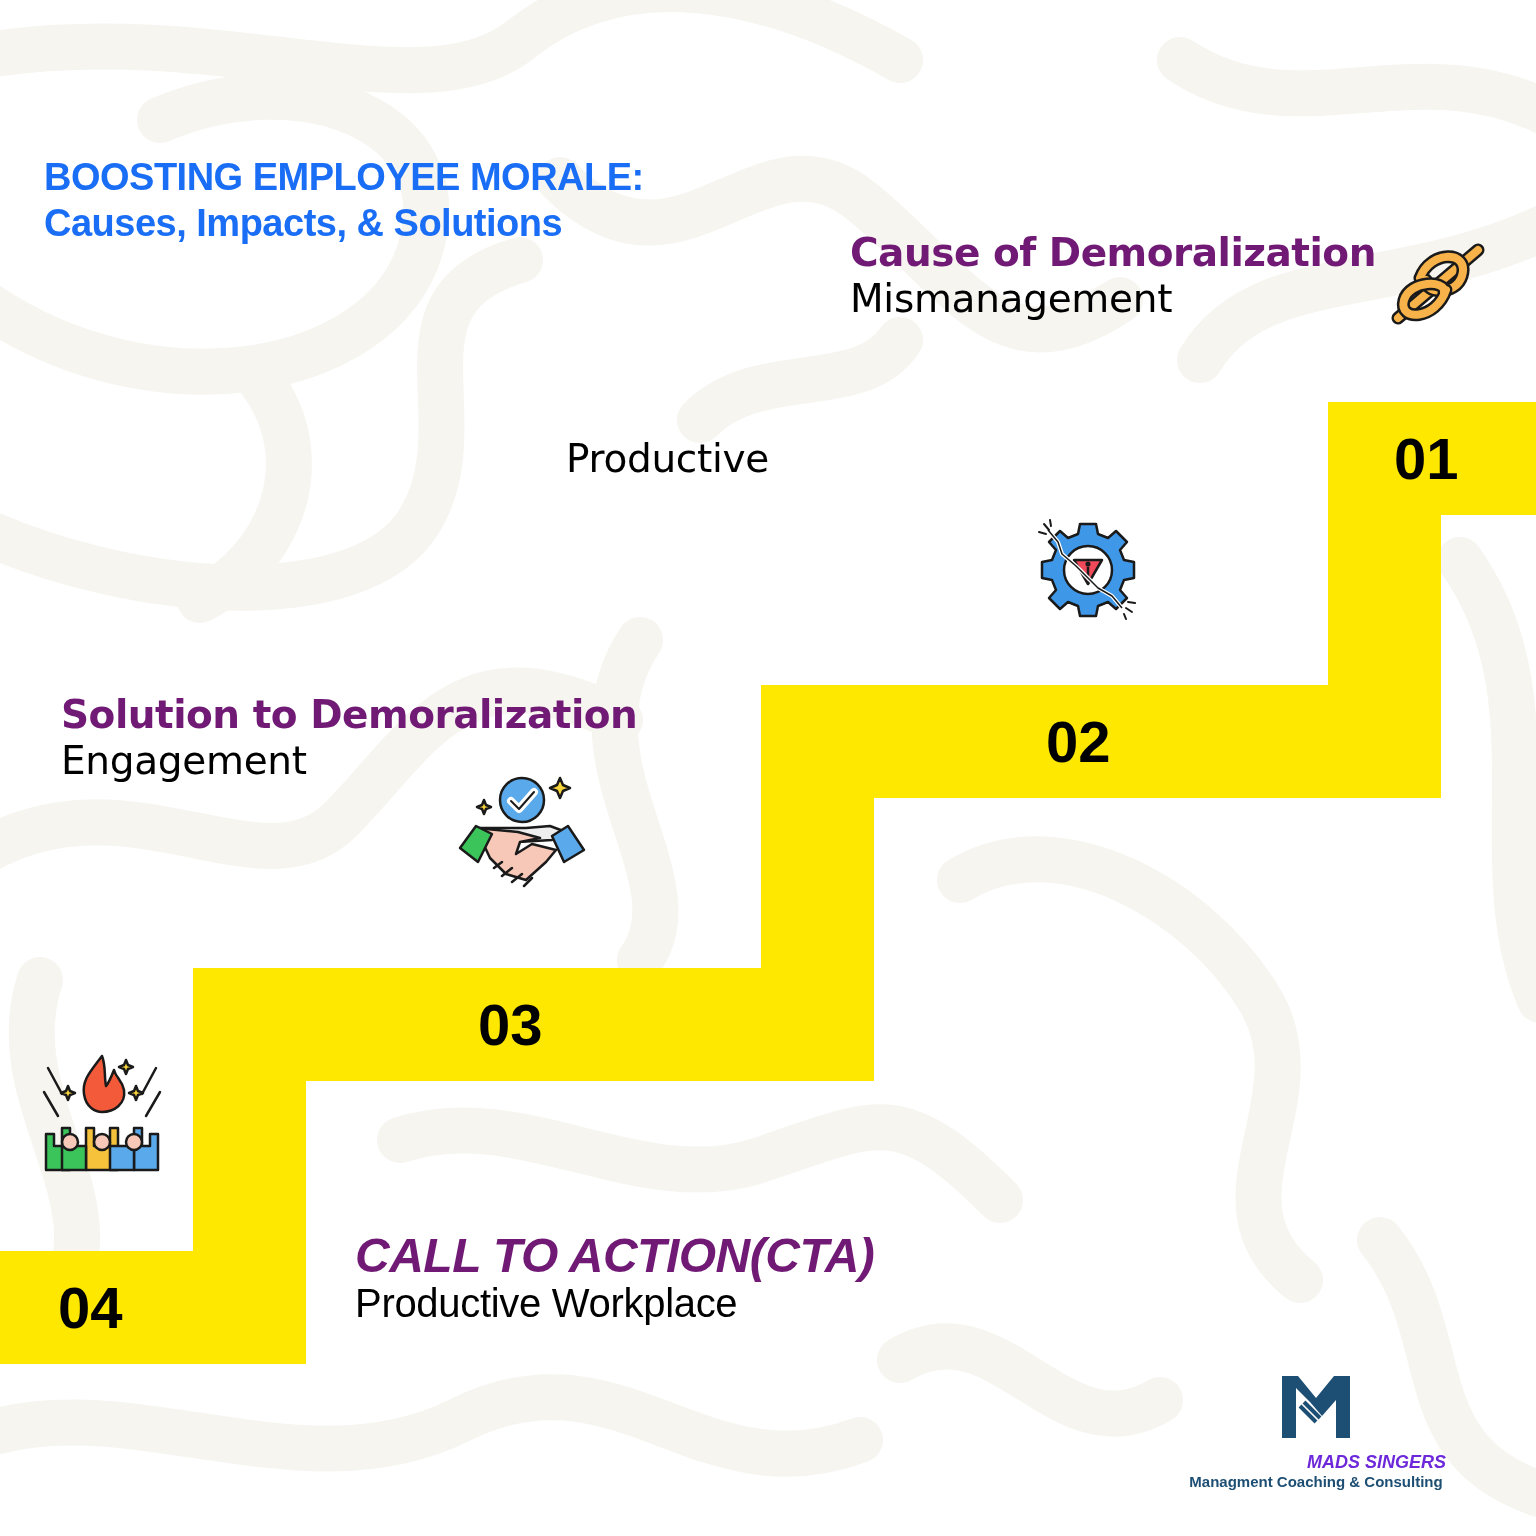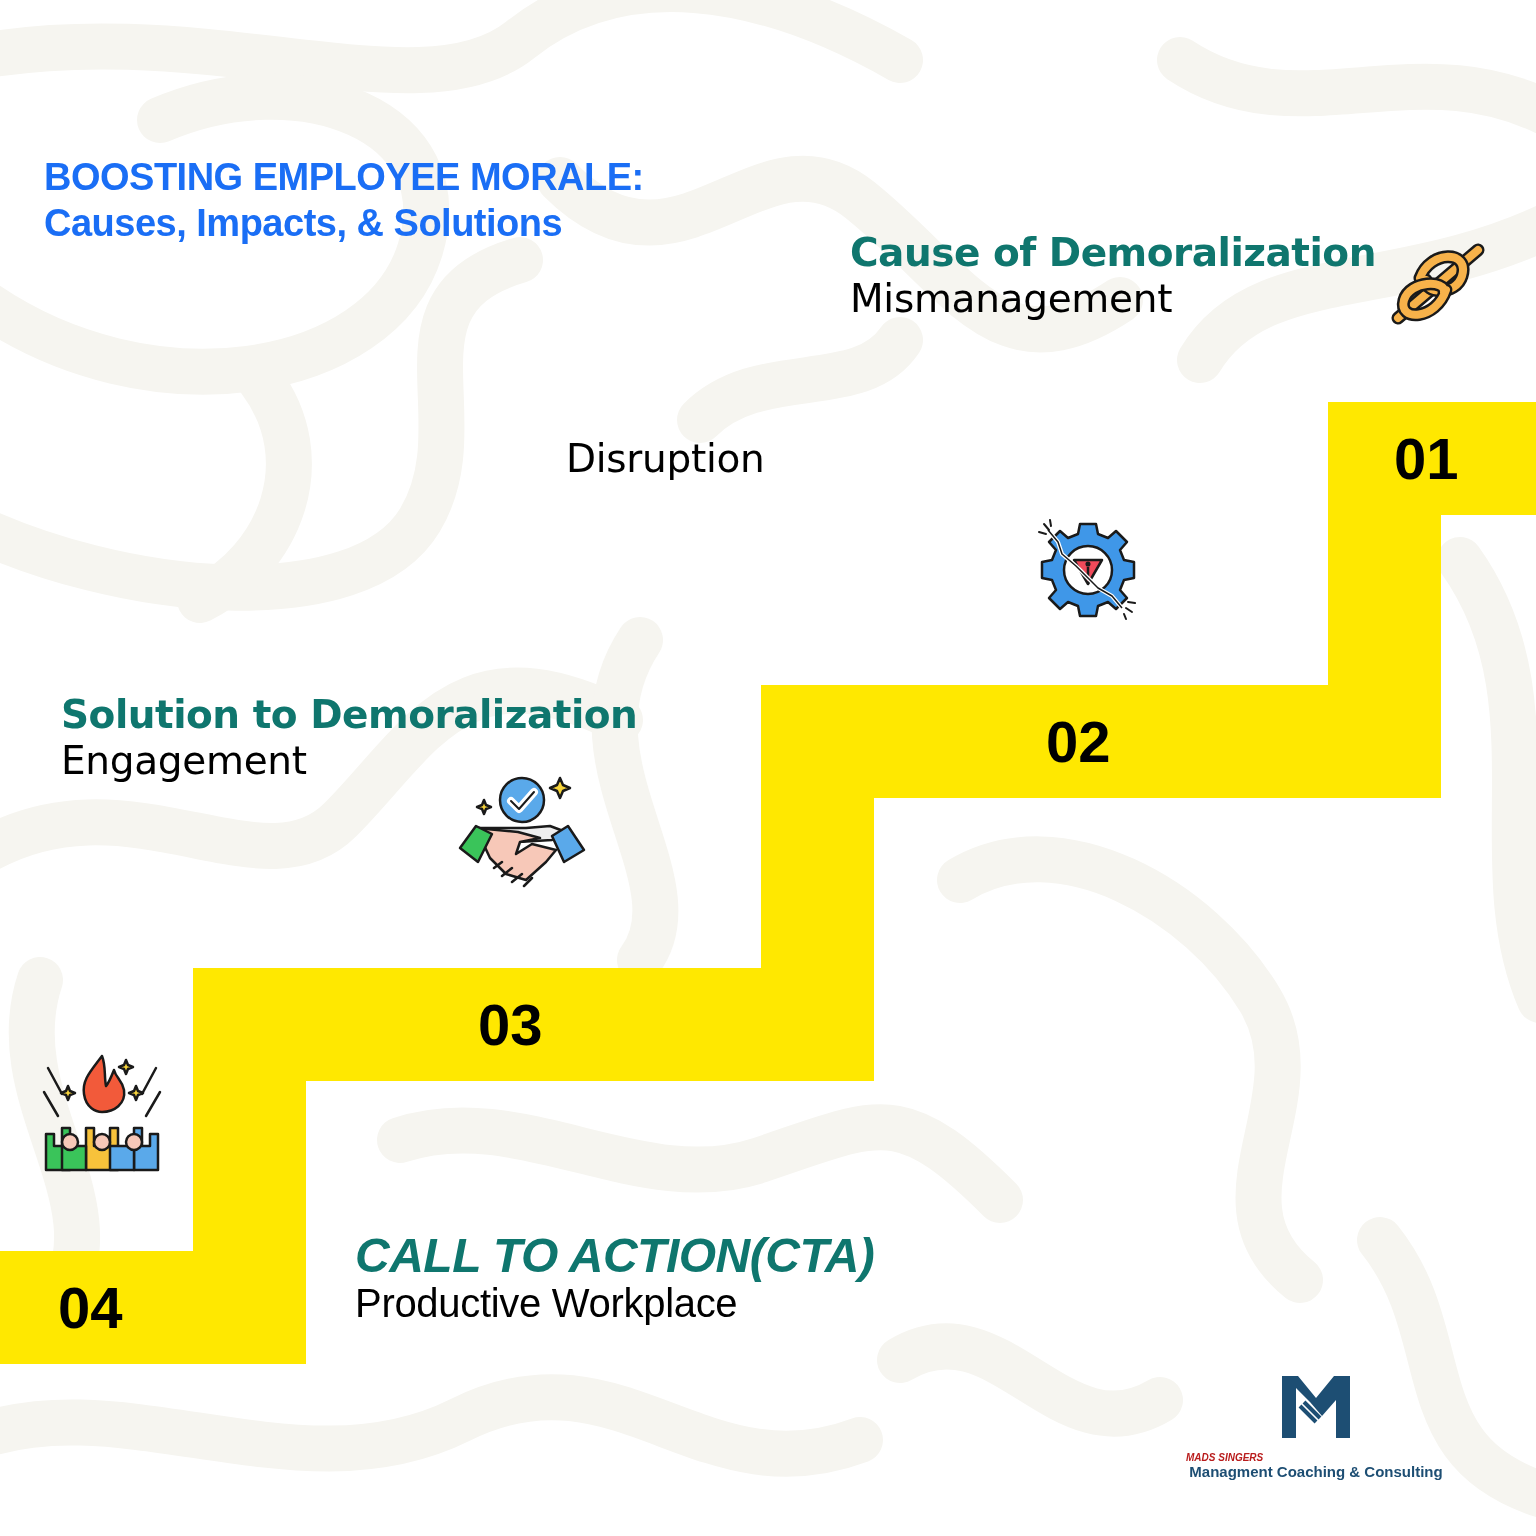--- a/index.html
+++ b/index.html
@@ -9,31 +9,31 @@
     font-family: "DejaVu Sans", sans-serif;
   }
   .bg { position: absolute; inset: 0; z-index: 0; }
   .abs { position: absolute; z-index: 2; }
   .title {
     left: 44px; top: 154px; color: #1a6ef5; font-weight: bold;
     font-size: 38px; line-height: 46px; letter-spacing: -0.5px;
     font-family: "Liberation Sans", sans-serif;
   }
   .title div { white-space: nowrap; }
-  .heading { font-weight: bold; color: #0f766e; font-size: 39px; line-height: 46px; white-space: nowrap; font-family: "DejaVu Sans", sans-serif; letter-spacing: -0.5px; }
+  .heading { font-weight: bold; color: #701a75; font-size: 39px; line-height: 46px; white-space: nowrap; font-family: "DejaVu Sans", sans-serif; letter-spacing: -0.5px; }
   .sub { color: #000; font-size: 39px; line-height: 46px; white-space: nowrap; font-family: "DejaVu Sans", sans-serif; font-weight: normal; letter-spacing: -0.3px; }
   .cta-heading { font-family: "Liberation Sans", sans-serif; font-weight: bold; font-size: 48px; line-height: 48px; letter-spacing: -0.5px; font-style: italic; }
   .cta-sub { font-family: "Liberation Sans", sans-serif; font-size: 40px; line-height: 47px; }
   .step { position: absolute; background: #ffe800; z-index: 1; }
   .num {
     position: absolute; z-index: 3; font-family: "Liberation Sans", sans-serif;
     font-weight: bold; color: #000; font-size: 58px; line-height: 70px;
   }
   .icon { position: absolute; z-index: 3; }
-  .logo-name { font-family: "Liberation Sans", sans-serif; font-weight: bold; font-style: italic; font-size: 10px; color: #b91c1c; text-align: left; }
+  .logo-name { font-family: "Liberation Sans", sans-serif; font-weight: bold; font-style: italic; font-size: 18px; color: #6d28d9; text-align: right; }
   .logo-tag { font-family: "Liberation Sans", sans-serif; font-weight: bold; font-size: 15px; color: #1d4e73; text-align: center; white-space: nowrap; }
 </style>
 </head>
 <body>
 
 <svg class="bg" width="1536" height="1536" viewBox="0 0 1536 1536">
   <g fill="none" stroke="#f6f5f0" stroke-width="46" stroke-linecap="round">
     <path d="M-40 60 C 200 10, 420 120, 520 40 S 760 -20, 900 60"></path>
     <path d="M-20 300 C 150 420, 380 380, 420 250 S 300 60, 160 120"></path>
     <path d="M-40 520 C 120 600, 360 620, 420 520 S 380 300, 520 260"></path>
@@ -77,21 +77,21 @@
 <div class="num" style="left:1046px; top:707px;">02</div>
 <div class="num" style="left:478px; top:990px;">03</div>
 <div class="num" style="left:58px; top:1273px;">04</div>
 
 <div class="abs" style="left:850px; top:230px;">
   <div class="heading">Cause of Demoralization</div>
   <div class="sub">Mismanagement</div>
 </div>
 
 <div class="abs" style="left:566px; top:436px;">
-  <div class="sub">Disruption</div>
+  <div class="sub">Productive</div>
 </div>
 
 <div class="abs" style="left:61px; top:692px;">
   <div class="heading">Solution to Demoralization</div>
   <div class="sub">Engagement</div>
 </div>
 
 <div class="abs" style="left:355px; top:1232px;">
   <div class="heading cta-heading">CALL TO ACTION(CTA)</div>
   <div class="sub cta-sub">Productive Workplace</div>

